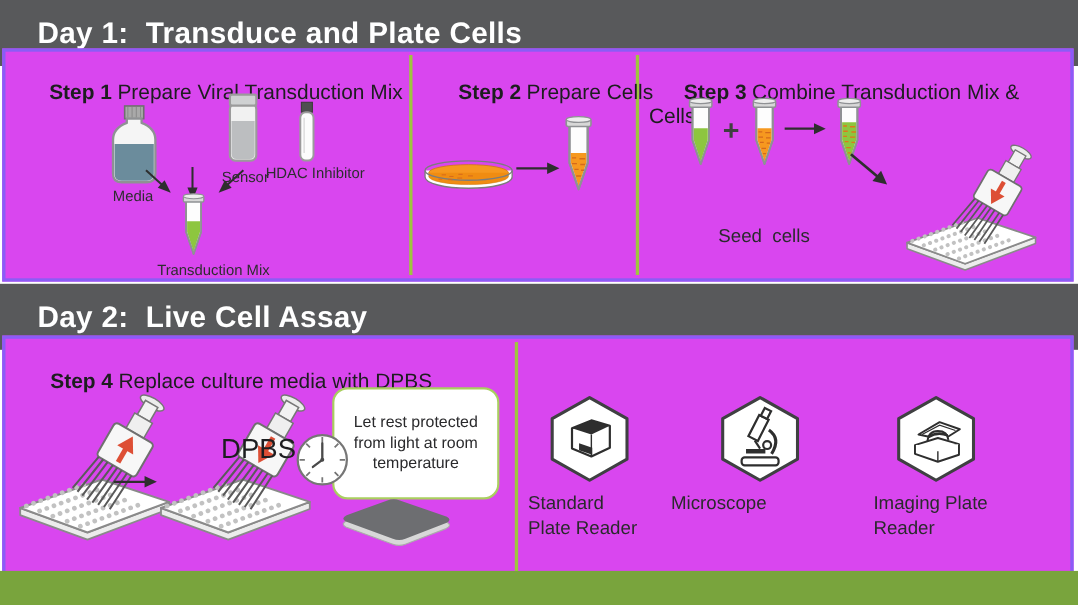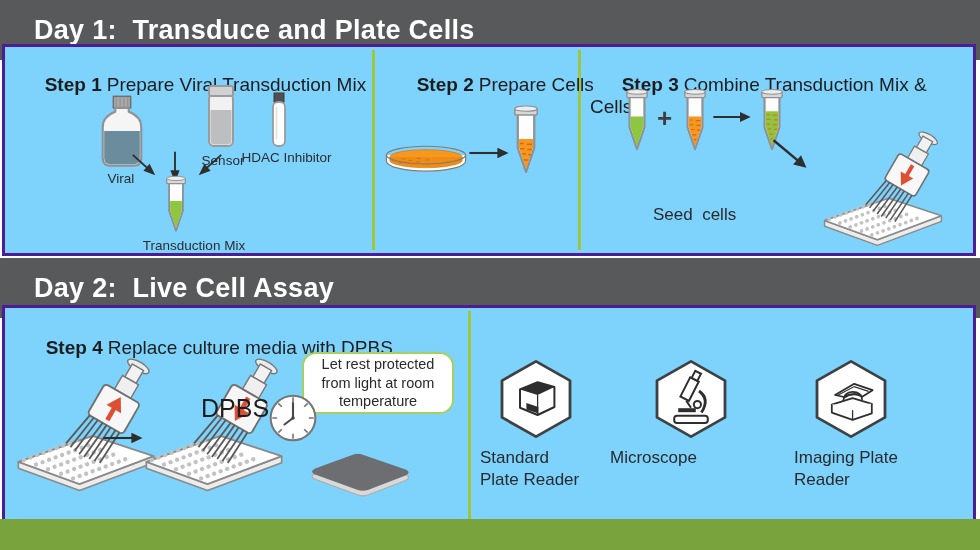--- a/index.html
+++ b/index.html
@@ -1,30 +1,30 @@
 <!DOCTYPE html>
 <html><head>
 <meta charset="utf-8">
 <style>
   html,body{margin:0;padding:0;background:#fff;}
   #app{position:relative;width:980px;height:550px;background:#ffffff;overflow:hidden;
        font-family:"Liberation Sans",sans-serif;color:#231f20;}
   .day-header{position:absolute;left:0;width:980px;height:60px;background:#58595b;color:#fff;
        display:flex;align-items:center;padding-left:34px;box-sizing:border-box;
        font-size:27px;font-weight:700;letter-spacing:.3px;white-space:pre-wrap;}
-  .panel{position:absolute;left:2px;width:974px;background:#7dd3fc;border:3px solid #4c1d95;box-sizing:border-box;}
+  .panel{position:absolute;left:2px;width:974px;background:#d946ef;border:3px solid #8b5cf6;box-sizing:border-box;}
   .vdiv{position:absolute;top:3px;bottom:3px;width:3px;background:#9ec63e;}
   .step-head{position:absolute;font-size:19px;white-space:pre-wrap;color:#1d1d1f;}
   .step-head b{font-weight:700;margin-right:5px;}
   .lbl{position:absolute;font-size:13.5px;line-height:1.18;text-align:center;color:#2d2d2f;}
   .abs{position:absolute;}
   .seed{position:absolute;font-size:17px;white-space:pre-wrap;color:#2a2a2c;}
   .dpbs{position:absolute;font-size:25px;color:#1d1d1f;}
   .callout{position:absolute;border:2.5px solid #a9cf5f;border-radius:14px;background:#fff;
-       font-size:14.5px;line-height:1.28;text-align:center;padding:1px 10px;width:128px;color:#2a2a2c;}
+       font-size:14.5px;line-height:1.28;text-align:center;padding:21px 10px;width:128px;color:#2a2a2c;}
   .devlbl{position:absolute;font-size:17px;line-height:1.3;text-align:left;color:#2a2a2c;}
   .footer{position:absolute;left:0;bottom:0;width:980px;height:31px;background:#79a43d;}
   svg{display:block;}
 </style>
 </head>
 <body>
 
 <div id="app">
 
   <div class="day-header" style="top:0;">
@@ -38,21 +38,21 @@
     <div class="step-head" style="left:8px;top:5px;">
       <b>Step 1</b><span>Prepare Viral Transduction Mix</span>
     </div>
 
     <svg class="abs" style="left:91px;top:46px;" width="52" height="76" viewBox="0 0 54 76">
       <rect x="18" y="2" width="18" height="12" fill="#a9a9a9" stroke="#6f6f6f" stroke-width="1.5"></rect>
       <path d="M21,3 v10 M25,3 v10 M29,3 v10 M33,3 v10" stroke="#8b8b8b" stroke-width="1"></path>
       <path d="M20,14 v4 Q7,23 7,34 V66 q0,8 8,8 h24 q8,0 8,-8 V34 q0,-11 -13,-16 v-4 Z" fill="#f5f5f5" stroke="#8f9194" stroke-width="2.2" stroke-linejoin="round"></path>
       <path d="M8.5,38 h37 V66 q0,6.5 -6.5,6.5 h-24 q-6.5,0 -6.5,-6.5 Z" fill="#6b8c9c"></path>
     </svg>
-    <div class="lbl" style="left:76px;top:124px;width:80px;">Viral</div>
+    <div class="lbl" style="left:76px;top:124px;width:80px;">Media</div>
 
     <svg class="abs" style="left:198px;top:37px;" width="36" height="66" viewBox="0 0 36 66">
       <rect x="6" y="10" width="24" height="52" rx="5" fill="#f1f1f1" stroke="#9b9b9b" stroke-width="2"></rect>
       <path d="M7.5,26 h21 V56 q0,4.5 -4.5,4.5 h-12 q-4.5,0 -4.5,-4.5 Z" fill="#bcbec0"></path>
       <rect x="6" y="2" width="24" height="10" rx="2" fill="#cfd1d2" stroke="#9b9b9b" stroke-width="2"></rect>
     </svg>
     <div class="lbl" style="left:178px;top:106px;width:80px;">Sensor</div>
 
     <svg class="abs" style="left:263px;top:44px;" width="22" height="58" viewBox="0 0 22 58">
       <rect x="6" y="2" width="10" height="9" fill="#4f4f51" stroke="#3c3c3c" stroke-width="1"></rect>

